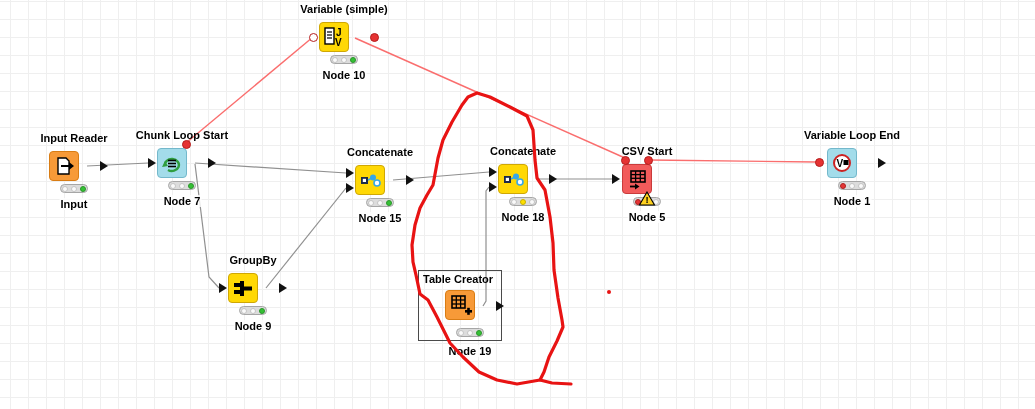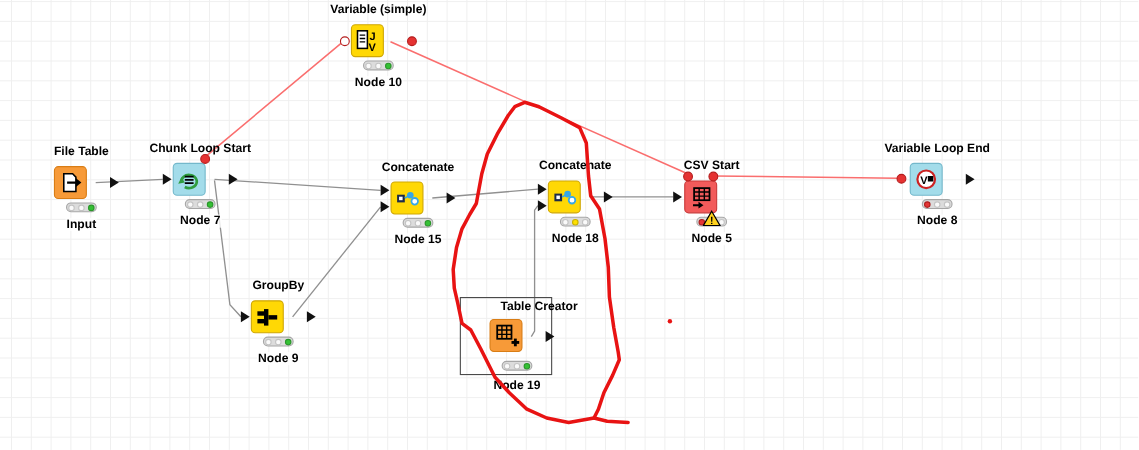--- a/index.html
+++ b/index.html
@@ -88,21 +88,21 @@
     <span class="fv-dot" style="right:-10px; top:11px;"></span>
     <div class="traffic">
       <i class="off"></i>
         <i class="off"></i>
         <i class="green"></i>
     </div>
     <div class="nlabel">Node 10</div>
   </div>
 
   <div class="node" style="left:49px; top:151px;">
-    <div class="ntitle">File Table</div>
+    <div class="ntitle">Input Reader</div>
     <div class="nbody c-orange">
       <svg width="28" height="28" viewBox="0 0 28 28">
         <path d="M8,6 h8 l3,3 v13 h-11 z" fill="#fff" stroke="#000" stroke-width="1.4"></path>
         <line x1="11" y1="14" x2="20" y2="14" stroke="#000" stroke-width="2"></line>
         <path d="M19,10 L24,14 L19,18 Z" fill="#000"></path>
       </svg>
     </div>
     <span class="p-out p-mid"></span>
     <div class="traffic">
       <i class="off"></i>
@@ -193,21 +193,21 @@
     <div class="traffic">
       <i class="off"></i>
         <i class="yellow"></i>
         <i class="off"></i>
     </div>
     <div class="nlabel">Node 18</div>
   </div>
 
   <div class="node" style="left:445px; top:290px;">
     <div class="selrect"></div>
-    <div class="ntitle" style="left:-22px; top:-17px; transform:none;margin-left:32px;">Table Creator</div>
+    <div class="ntitle" style="left:-22px; top:-17px; transform:none;">Table Creator</div>
     <div class="nbody c-orange">
       <svg width="28" height="28" viewBox="0 0 28 28">
         <rect x="6" y="5" width="13" height="12" fill="none" stroke="#000" stroke-width="1.6"></rect>
         <line x1="10.3" y1="5" x2="10.3" y2="17" stroke="#000" stroke-width="1.3"></line>
         <line x1="14.6" y1="5" x2="14.6" y2="17" stroke="#000" stroke-width="1.3"></line>
         <line x1="6" y1="9" x2="19" y2="9" stroke="#000" stroke-width="1.3"></line>
         <line x1="6" y1="13" x2="19" y2="13" stroke="#000" stroke-width="1.3"></line>
         <rect x="19" y="19" width="7" height="2.6" fill="#000"></rect>
         <rect x="21.2" y="16.8" width="2.6" height="7" fill="#000"></rect>
       </svg>
@@ -260,21 +260,21 @@
         <rect x="15.5" y="11" width="5" height="5" fill="#000"></rect>
       </svg>
     </div>
     <span class="fv-dot" style="left:-12px; top:10px;"></span>
     <span class="p-out p-mid"></span>
     <div class="traffic">
       <i class="red"></i>
         <i class="off"></i>
         <i class="off"></i>
     </div>
-    <div class="nlabel">Node 8</div>
+    <div class="nlabel">Node 1</div>
   </div>
 
   <svg id="annotation" class="layer" width="1035" height="409">
     <g fill="none" stroke="#e81313" stroke-width="3.2" stroke-linecap="round" stroke-linejoin="round">
       <path d="M477,93 L490,97 L510,107 L527,116 L533,130 L535,160 L537,178 L545,190 L550,217 L553,243 L554,270
            L558,298 L562,320 L563,327 L557,341 L549,357 L544,372 L540,380 L517,384 L497,380 L479,372
            L463,357 L450,343 L437,317 L428,300 L420,294 L416,275 L413,262 L412,245 L415,225 L420,208
            L427,195 L433,185 L438,158 L443,140 L452,122 L462,105 L468,97 Z"></path>
       <path d="M540,380 L552,383 L571,384"></path>
     </g>

